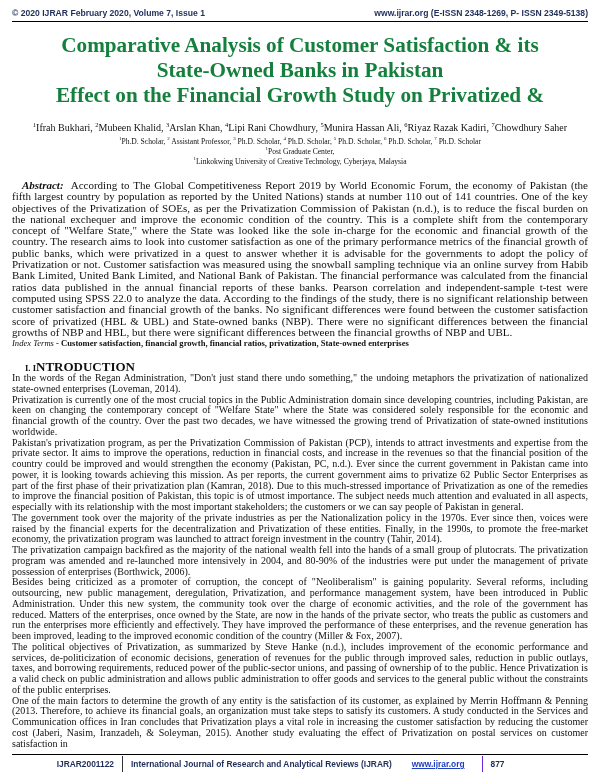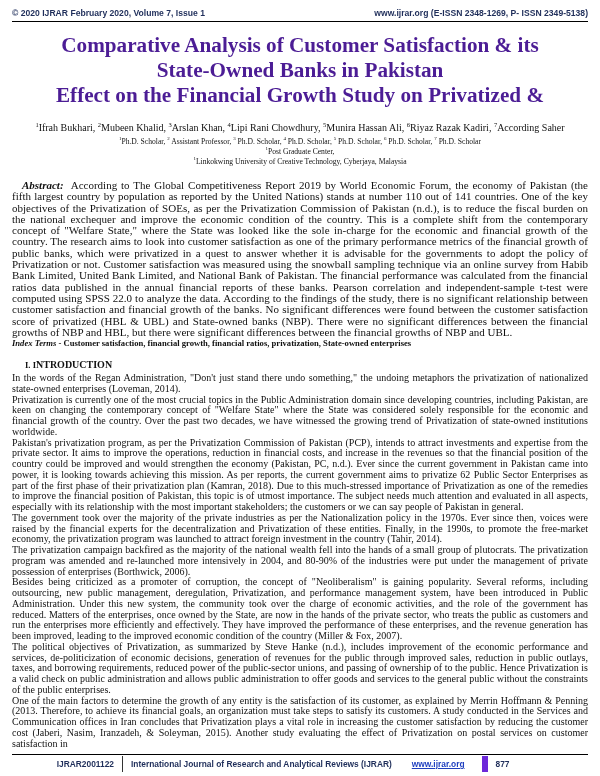--- a/index.html
+++ b/index.html
@@ -6,54 +6,54 @@
   body { width: 600px; height: 776px; overflow: hidden; position: relative; color: #111; }
   .page { position: absolute; left: 0; top: 0; width: 600px; height: 656px; }
 
   .hdr { position: absolute; left: 12px; right: 12px; top: 6px; height: 14px;
          font-family: "Liberation Sans", sans-serif; font-size: 8.6px; font-weight: bold; color: #1f2e5a;
          display: flex; justify-content: space-between; align-items: center; }
   .hdr-rule { position: absolute; left: 12px; right: 12px; top: 21px; height: 0; border-top: 1.6px solid #000; }
 
   .title { position: absolute; left: 10px; right: 10px; top: 33px;
            font-family: "Liberation Serif", serif; font-weight: bold; font-size: 21.2px; line-height: 25px;
-           text-align: center; color: #4c1d95; }
+           text-align: center; color: #15803d; }
 
   .authors { position: absolute; left: 0; right: 0; top: 121px; text-align: center;
              font-family: "Liberation Serif", serif; color: #111; }
   .authors .names { font-size: 10px; line-height: 13px; }
   .authors .roles { font-size: 7.6px; line-height: 11px; margin-top: 2px; }
   .authors .aff { font-size: 7.6px; line-height: 10px; }
   sup { font-size: 65%; vertical-align: super; line-height: 0; }
 
   .abstract { position: absolute; left: 12px; right: 12px; top: 180px;
               font-family: "Liberation Serif", serif; font-size: 11px; line-height: 11.3px;
               text-align: justify; color: #111; text-indent: 10px; }
   .abstract b i { font-weight: bold; }
 
   .index-terms { position: absolute; left: 12px; right: 12px; top: 338px;
                  font-family: "Liberation Serif", serif; font-size: 8.6px; font-weight: bold; color: #111; }
-  .index-terms i { font-weight: bold; }
+  .index-terms i { font-weight: normal; }
 
   .section-head { position: absolute; left: 25px; top: 359px;
                   font-family: "Liberation Serif", serif; font-size: 8.6px; font-weight: bold; color: #111; }
-  .section-head .sc { font-size: 10px; }
+  .section-head .sc { font-size: 13px; }
 
   .body-text { position: absolute; left: 12px; right: 12px; top: 373px;
                font-family: "Liberation Serif", serif; font-size: 10px; line-height: 10.75px;
                text-align: justify; color: #111; }
   .body-text p { margin: 0; }
 
   .ftr-rule { position: absolute; left: 12px; right: 12px; top: 754px; border-top: 1.6px solid #000; }
   .ftr { position: absolute; left: 12px; right: 12px; top: 756px; height: 16px;
          font-family: "Liberation Sans", sans-serif; font-size: 8.4px; font-weight: bold; color: #1f2e5a;
          display: flex; align-items: center; }
   .ftr .cell { padding: 0 6px; height: 16px; display: flex; align-items: center; }
   .ftr .c1 { width: 96px; justify-content: flex-end; border-right: 1px solid #333; padding-right: 8px; }
-  .ftr .c2 { flex: 0 0 auto; padding-left: 8px; border-right: 6px solid #6d28d9; padding-right: 17px; }
+  .ftr .c2 { flex: 0 0 auto; padding-left: 8px; border-right: 1px solid #6d28d9; padding-right: 17px; }
   .ftr .c3 { padding-left: 8px; }
   .ftr a { color: #1f3fbf; text-decoration: underline; margin-left: 20px; }
 </style>
 </head>
 <body>
 
 <div class="page">
 
   <div class="hdr">
     <span>© 2020 IJRAR February 2020, Volume 7, Issue 1</span>
@@ -68,21 +68,21 @@
   </div>
 
   <div class="authors">
     <div class="names">
       <sup>1</sup><span>Ifrah Bukhari</span>,
       <sup>2</sup><span>Mubeen Khalid</span>,
       <sup>3</sup><span>Arslan Khan</span>,
       <sup>4</sup><span>Lipi Rani Chowdhury</span>,
       <sup>5</sup><span>Munira Hassan Ali</span>,
       <sup>6</sup><span>Riyaz Razak Kadiri</span>,
-      <sup>7</sup><span>According Saher</span>
+      <sup>7</sup><span>Chowdhury Saher</span>
     </div>
     <div class="roles">
       <sup>1</sup><span>Ph.D. Scholar</span>,
       <sup>2</sup> <span>Assistant Professor</span>,
       <sup>3</sup> <span>Ph.D. Scholar</span>,
       <sup>4</sup> <span>Ph.D. Scholar</span>,
       <sup>5</sup> <span>Ph.D. Scholar</span>,
       <sup>6</sup> <span>Ph.D. Scholar</span>,
       <sup>7</sup> <span>Ph.D. Scholar</span>
     </div>

